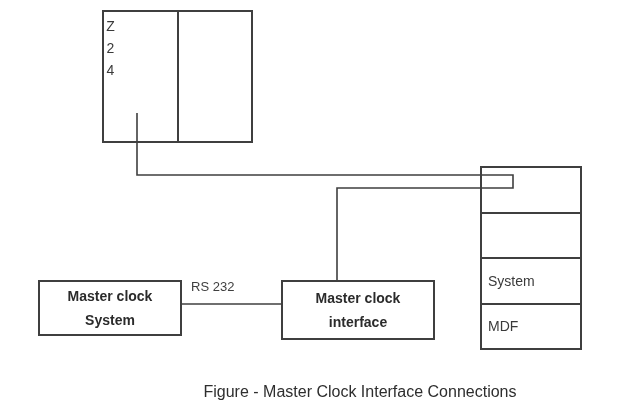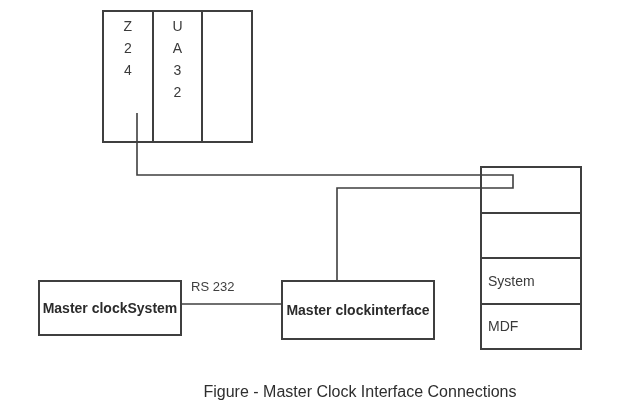--- a/index.html
+++ b/index.html
@@ -33,21 +33,21 @@
     border: 2px solid #3f3f3f;
     box-sizing: border-box;
     display: flex;
   }
   .card-slot {
     flex: 1;
     border-right: 2px solid #3f3f3f;
     box-sizing: border-box;
     padding-top: 3px;
     display: flex;
-    justify-content: center;
+    justify-content: flex-start;
   }
   .card-slot:last-child { border-right: none; }
   .vtext {
     display: block;
     width: 13px;
     word-break: break-all;
     font-size: 14px;
     line-height: 22px;
     text-align: center;
     color: #3a3a3a;
@@ -74,21 +74,21 @@
     font-size: 14px;
     color: #3a3a3a;
   }
   .mdf-row:last-child { border-bottom: none; }
   
   .node-box {
     position: absolute;
     border: 2px solid #3f3f3f;
     box-sizing: border-box;
     display: flex;
-    flex-direction: row;
+    flex-direction: column;
     justify-content: center;
     align-items: center;
     font-size: 14px;
     font-weight: bold;
     color: #2b2b2b;
     line-height: 24px;
     text-align: center;
     background: transparent;
   }
   .mcs-box { left: 38px;  top: 280px; width: 144px; height: 56px; }
@@ -121,23 +121,20 @@
     <polyline points="137,113 137,175 513,175 513,188 337,188 337,281" fill="none" stroke="#3f3f3f" stroke-width="1.6"></polyline>
 
     <line x1="181" y1="304" x2="282" y2="304" stroke="#3f3f3f" stroke-width="1.6"></line>
   </svg>
 
   <div class="card-shelf">
     <div class="card-slot">
       <span class="vtext">Z24</span>
     </div>
     <div class="card-slot">
-      <span class="vtext">UA32</span>
-    </div>
-    <div class="card-slot">
       <span class="vtext"></span>
     </div>
   </div>
 
   <div class="mdf-rack">
     <div class="mdf-row">
       <span></span>
     </div>
     <div class="mdf-row">
       <span></span>

